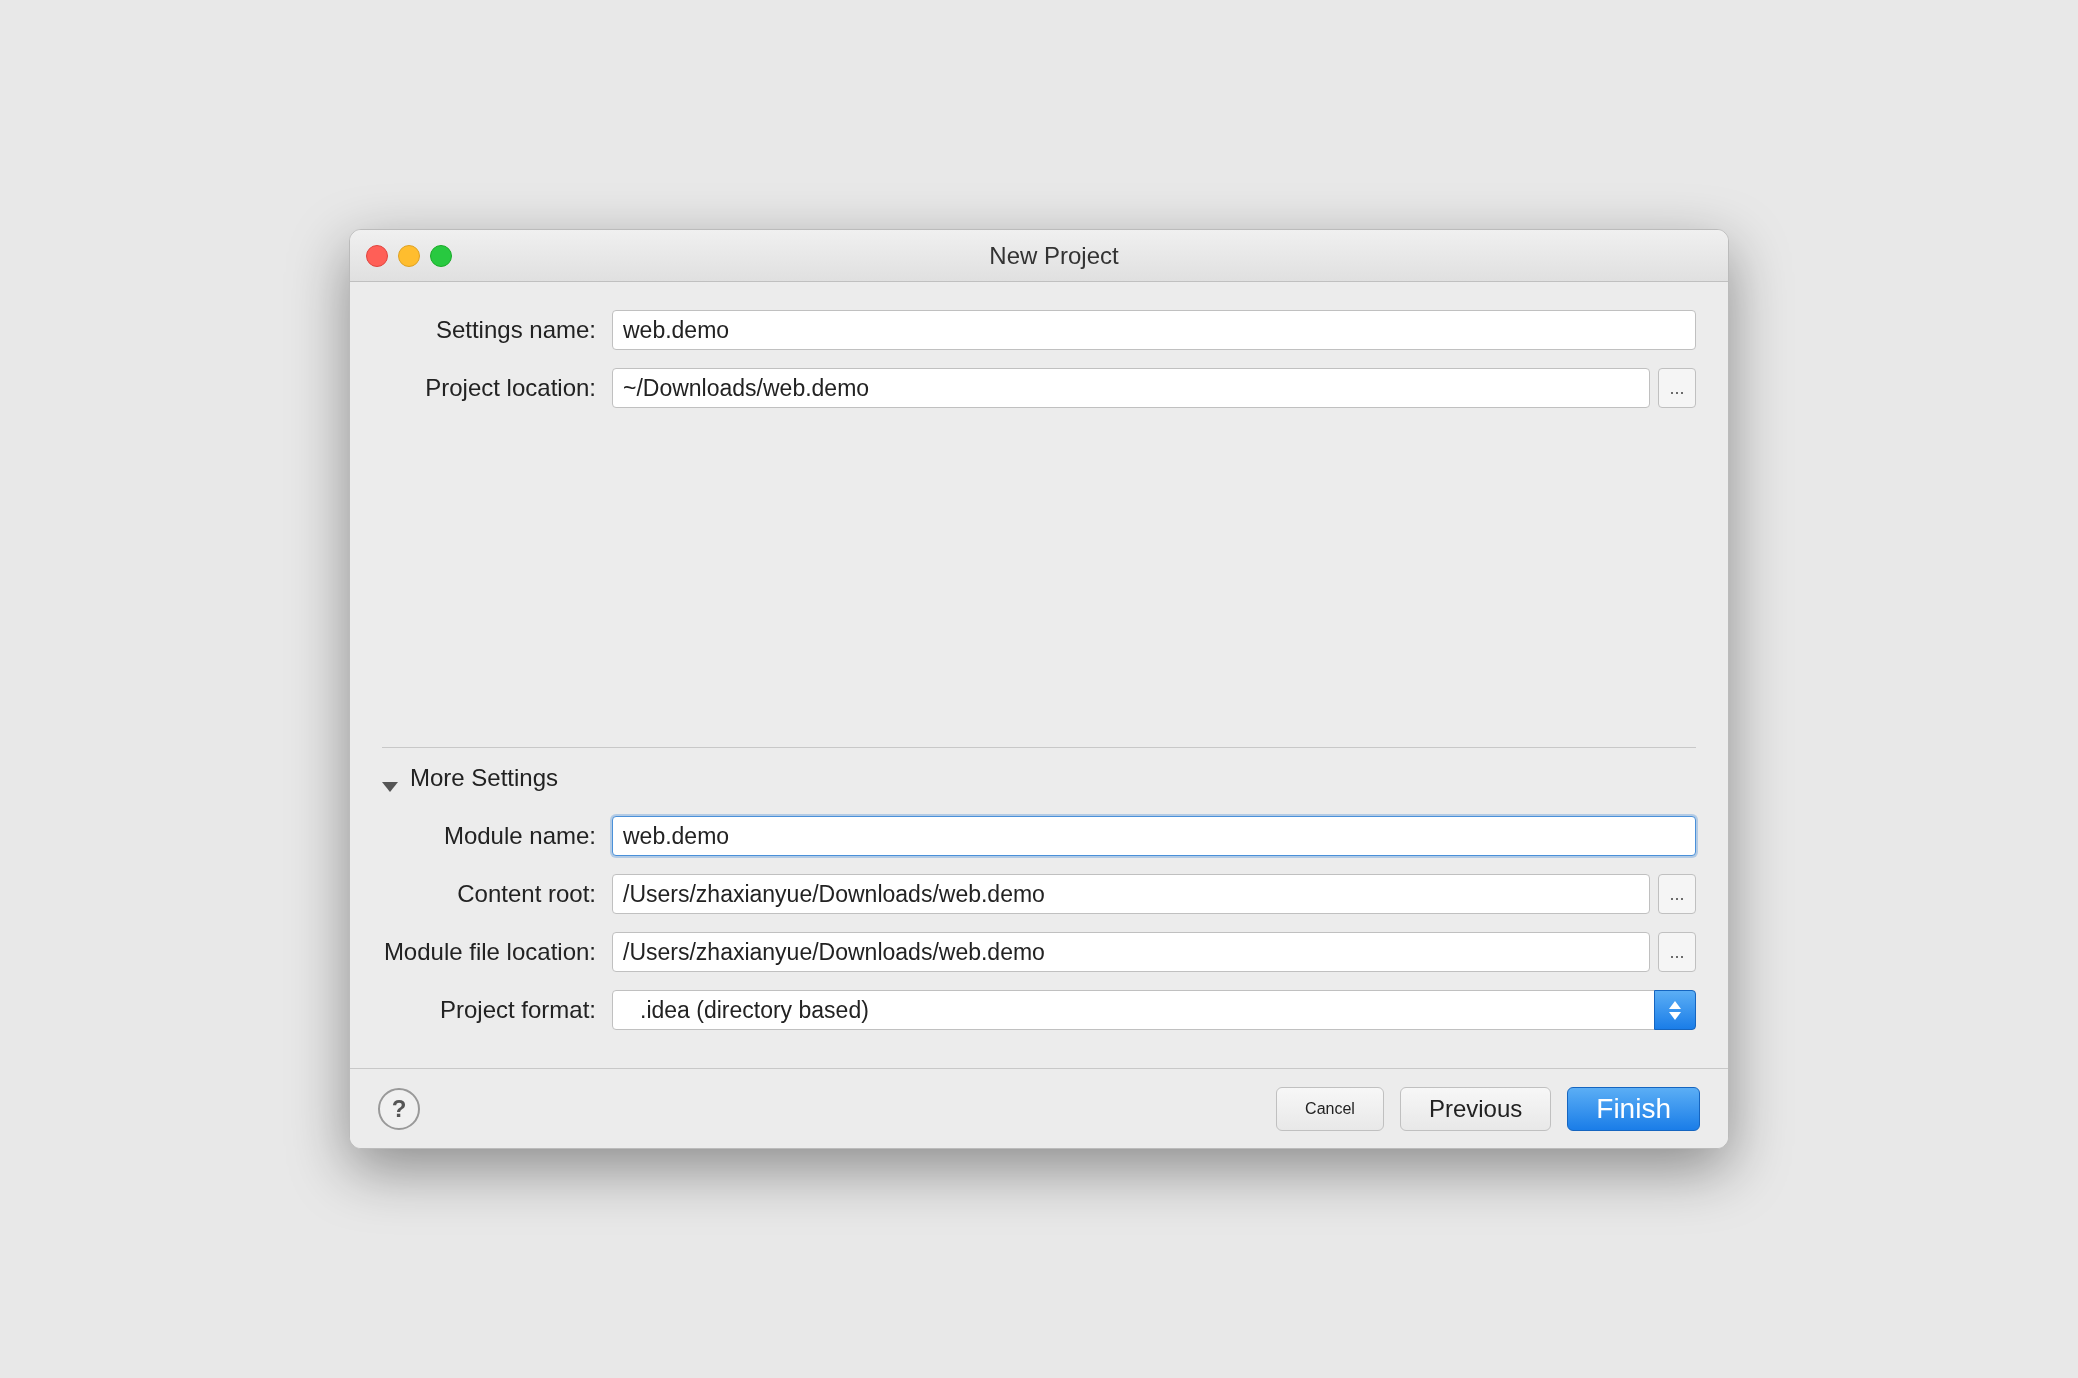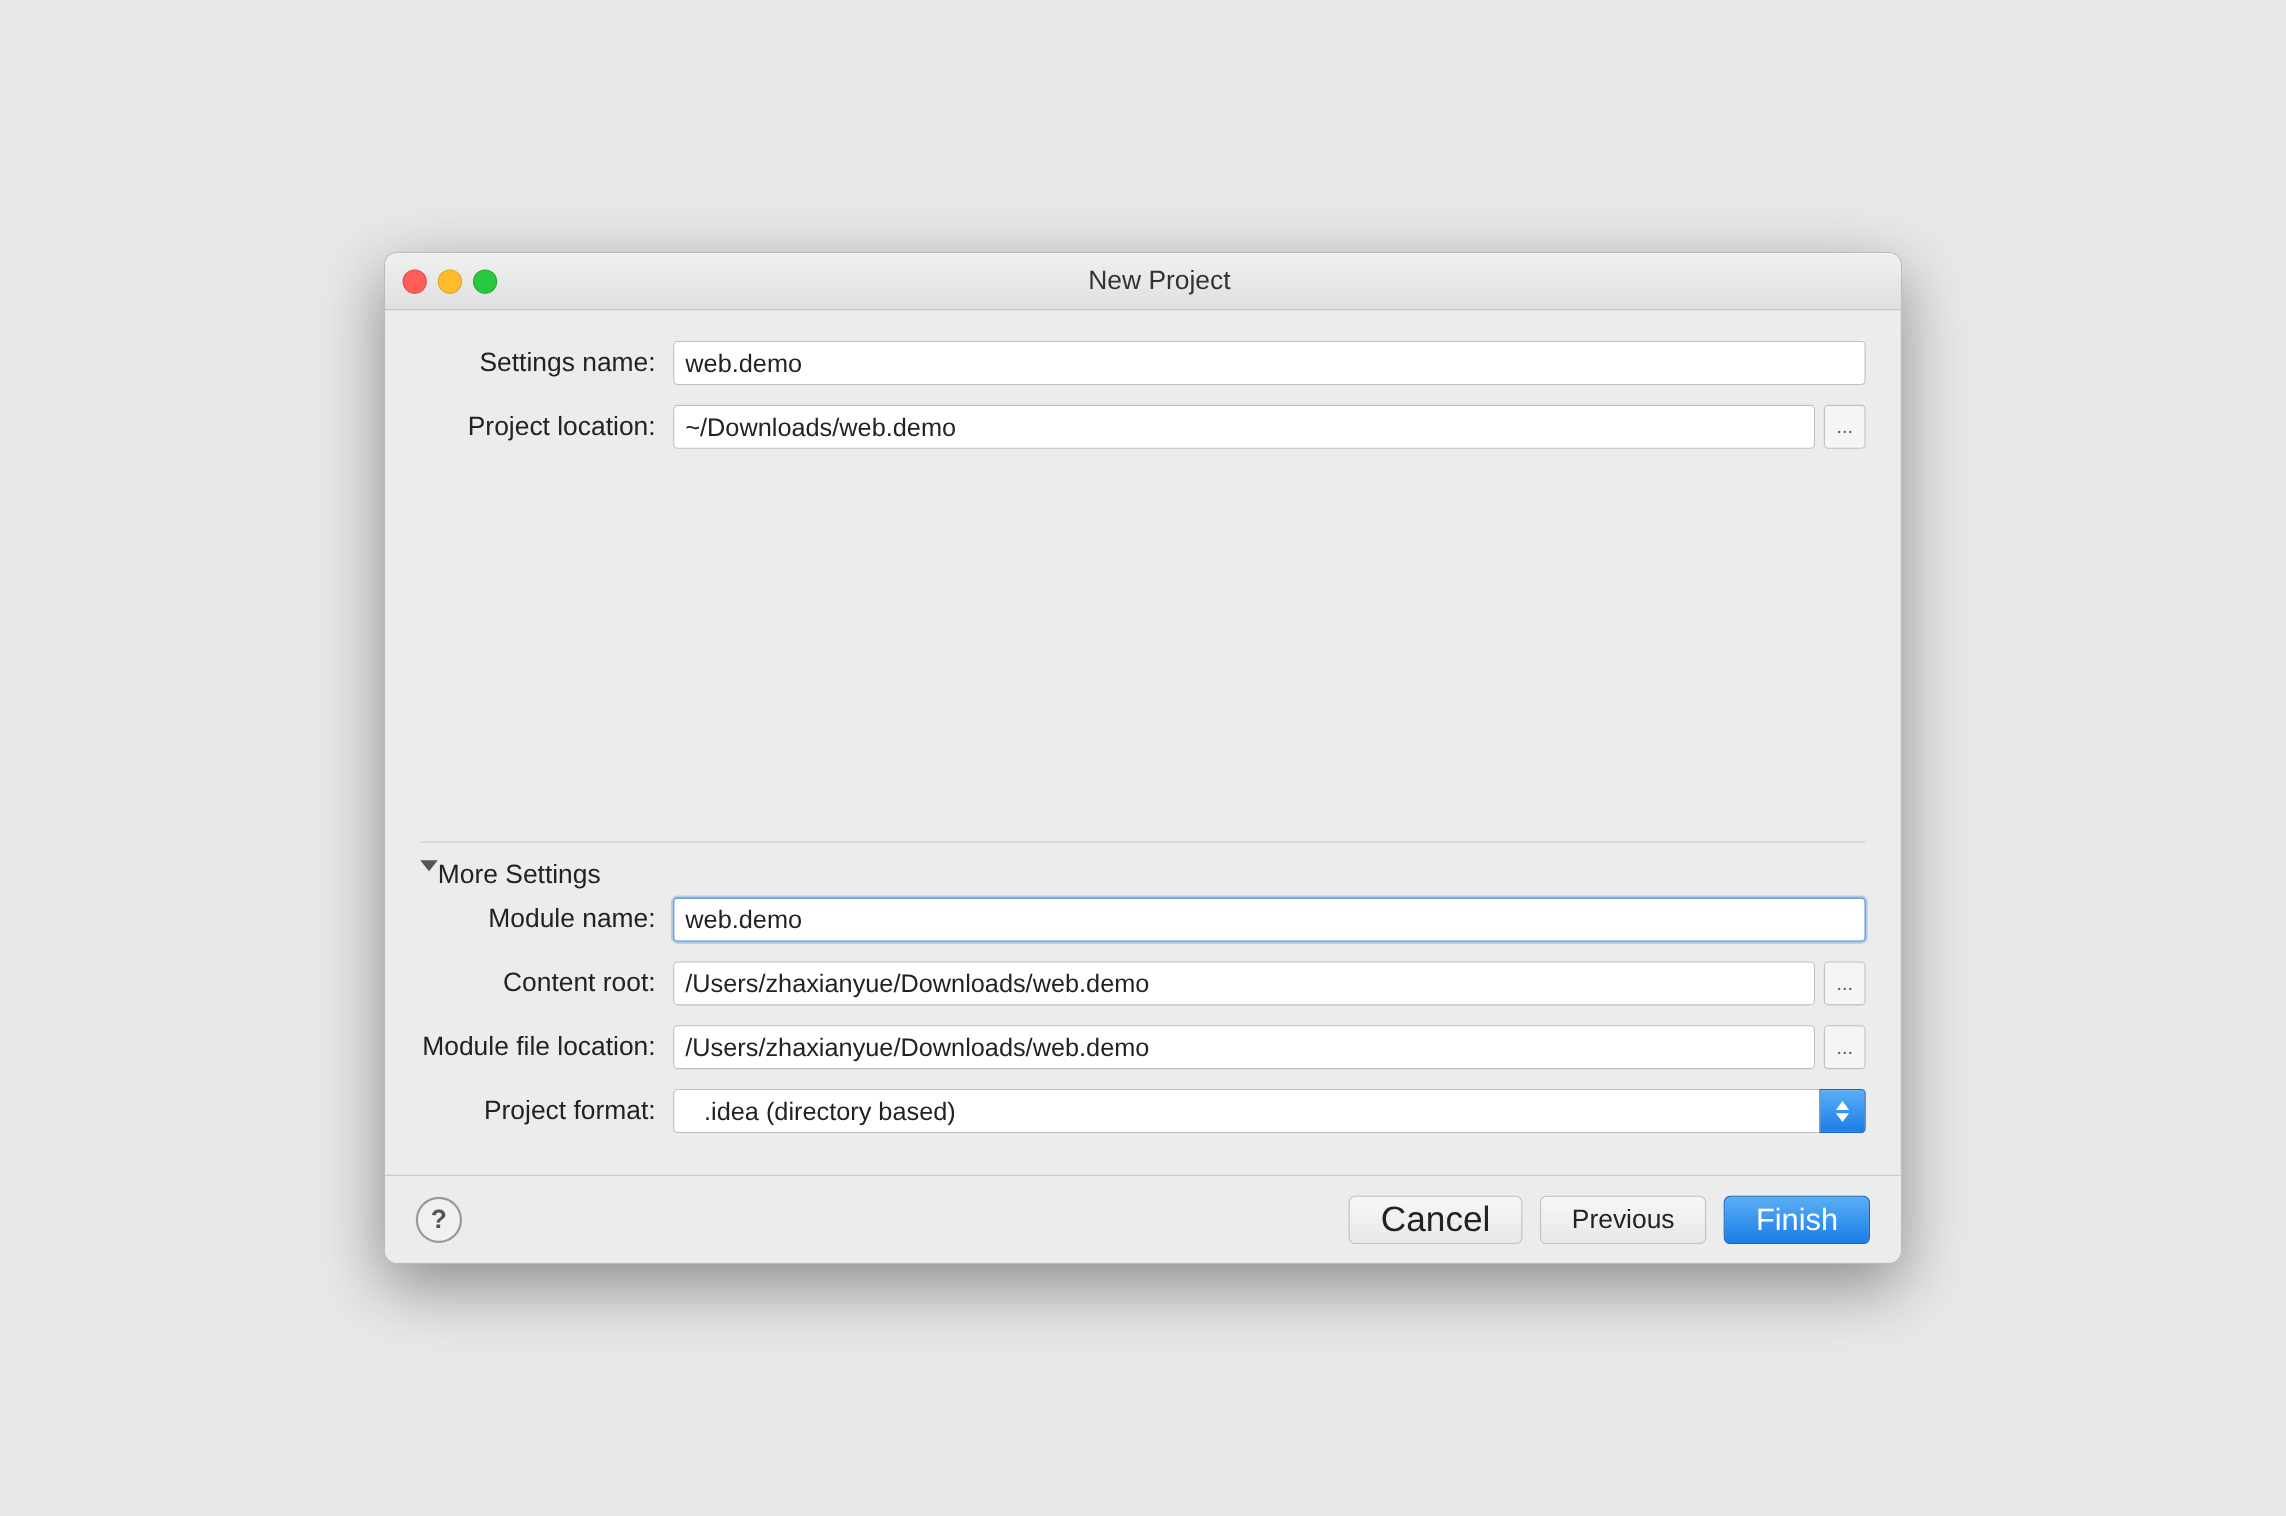--- a/index.html
+++ b/index.html
@@ -146,24 +146,24 @@
     }
 
     .more-settings-section {
       border-top: 1px solid #c8c8c8;
       padding-top: 16px;
       padding-bottom: 20px;
     }
 
     .more-settings-toggle {
       display: flex;
-      align-items: flex-start;
-      gap: 0;
-      cursor: pointer;
-      margin-bottom: 6px;
+      align-items: flex-end;
+      gap: 12px;
+      cursor: pointer;
+      margin-bottom: 24px;
       font-size: 24px;
       color: #222;
       user-select: none;
     }
 
     .toggle-arrow {
       width: 0;
       height: 0;
       border-left: 8px solid transparent;
       border-right: 8px solid transparent;
@@ -272,21 +272,21 @@
       gap: 16px;
       align-items: center;
     }
 
     .btn-cancel {
       height: 44px;
       padding: 0 28px;
       border: 1px solid #c0c0c0;
       border-radius: 6px;
       background: linear-gradient(180deg, #f7f7f7 0%, #e8e8e8 100%);
-      font-size: 32px;
+      font-size: 16px;
       color: #222;
       cursor: pointer;
     }
 
     .btn-previous {
       height: 44px;
       padding: 0 28px;
       border: 1px solid #c0c0c0;
       border-radius: 6px;
       background: linear-gradient(180deg, #f7f7f7 0%, #e8e8e8 100%);

